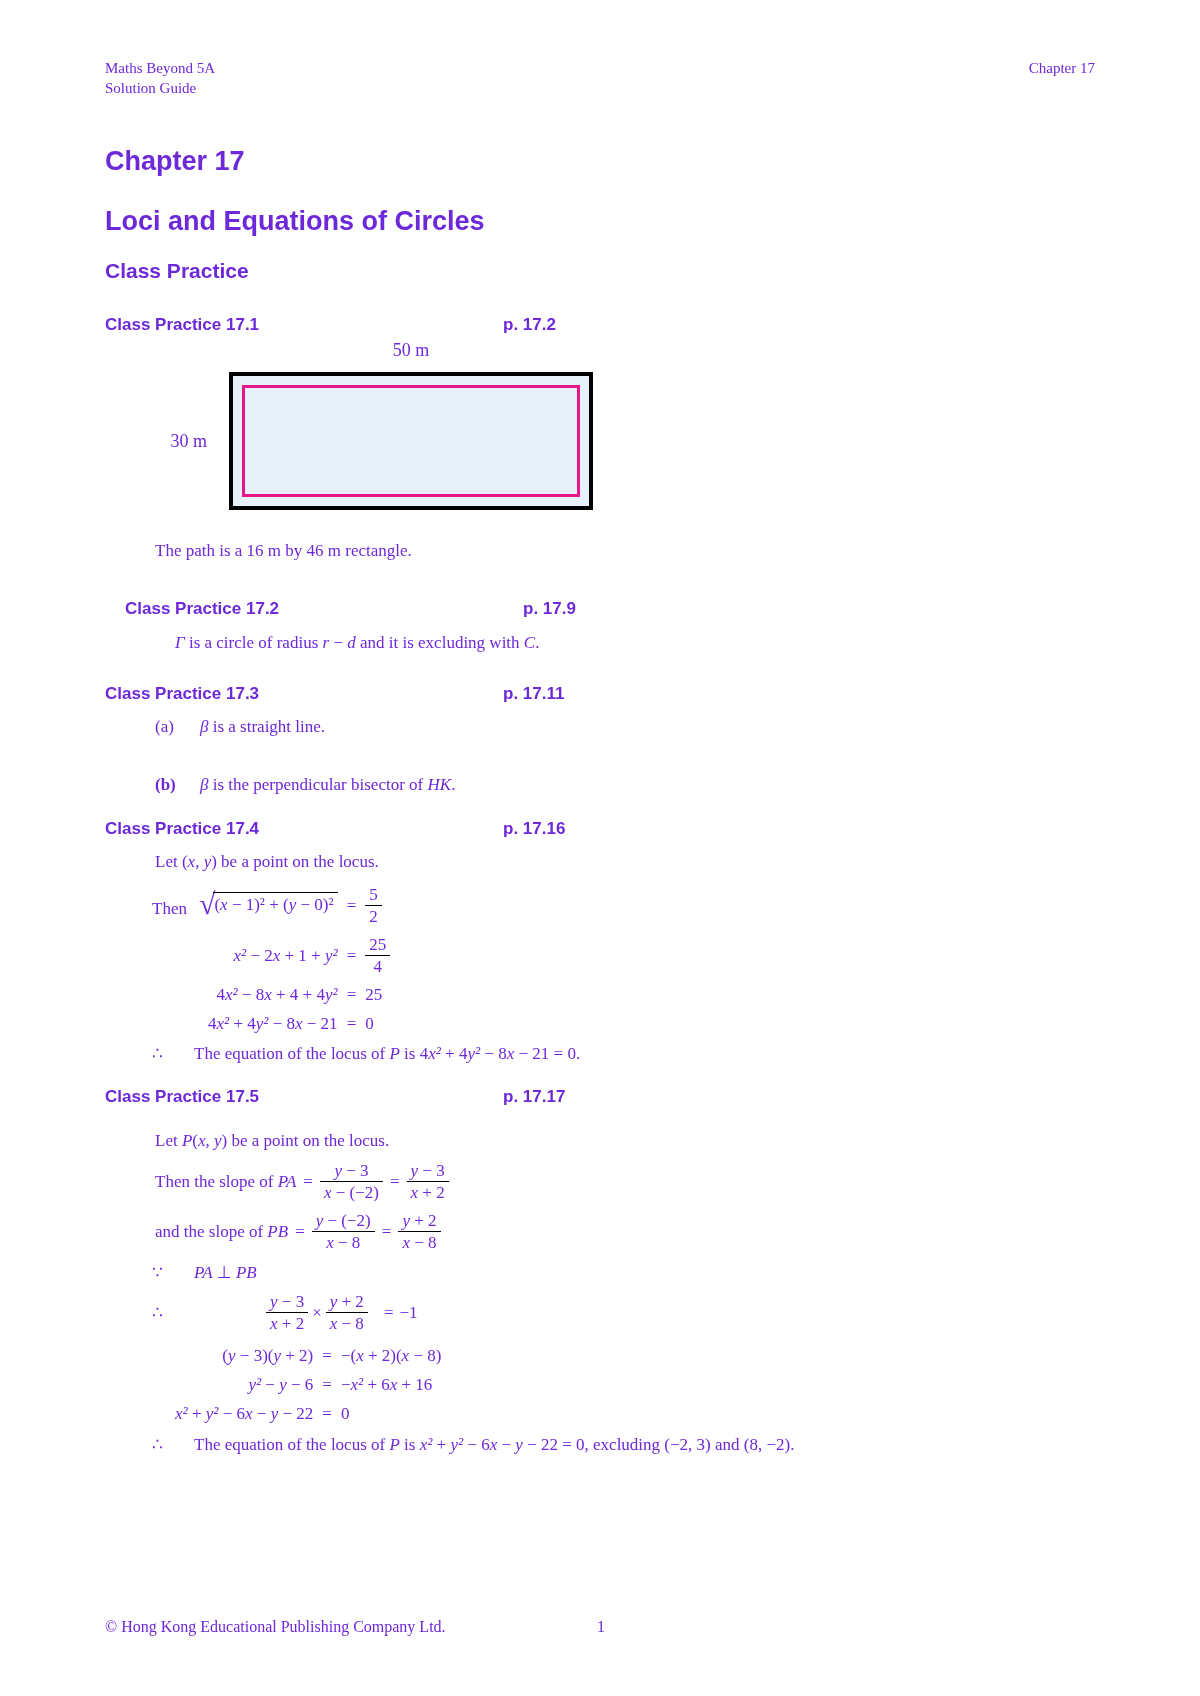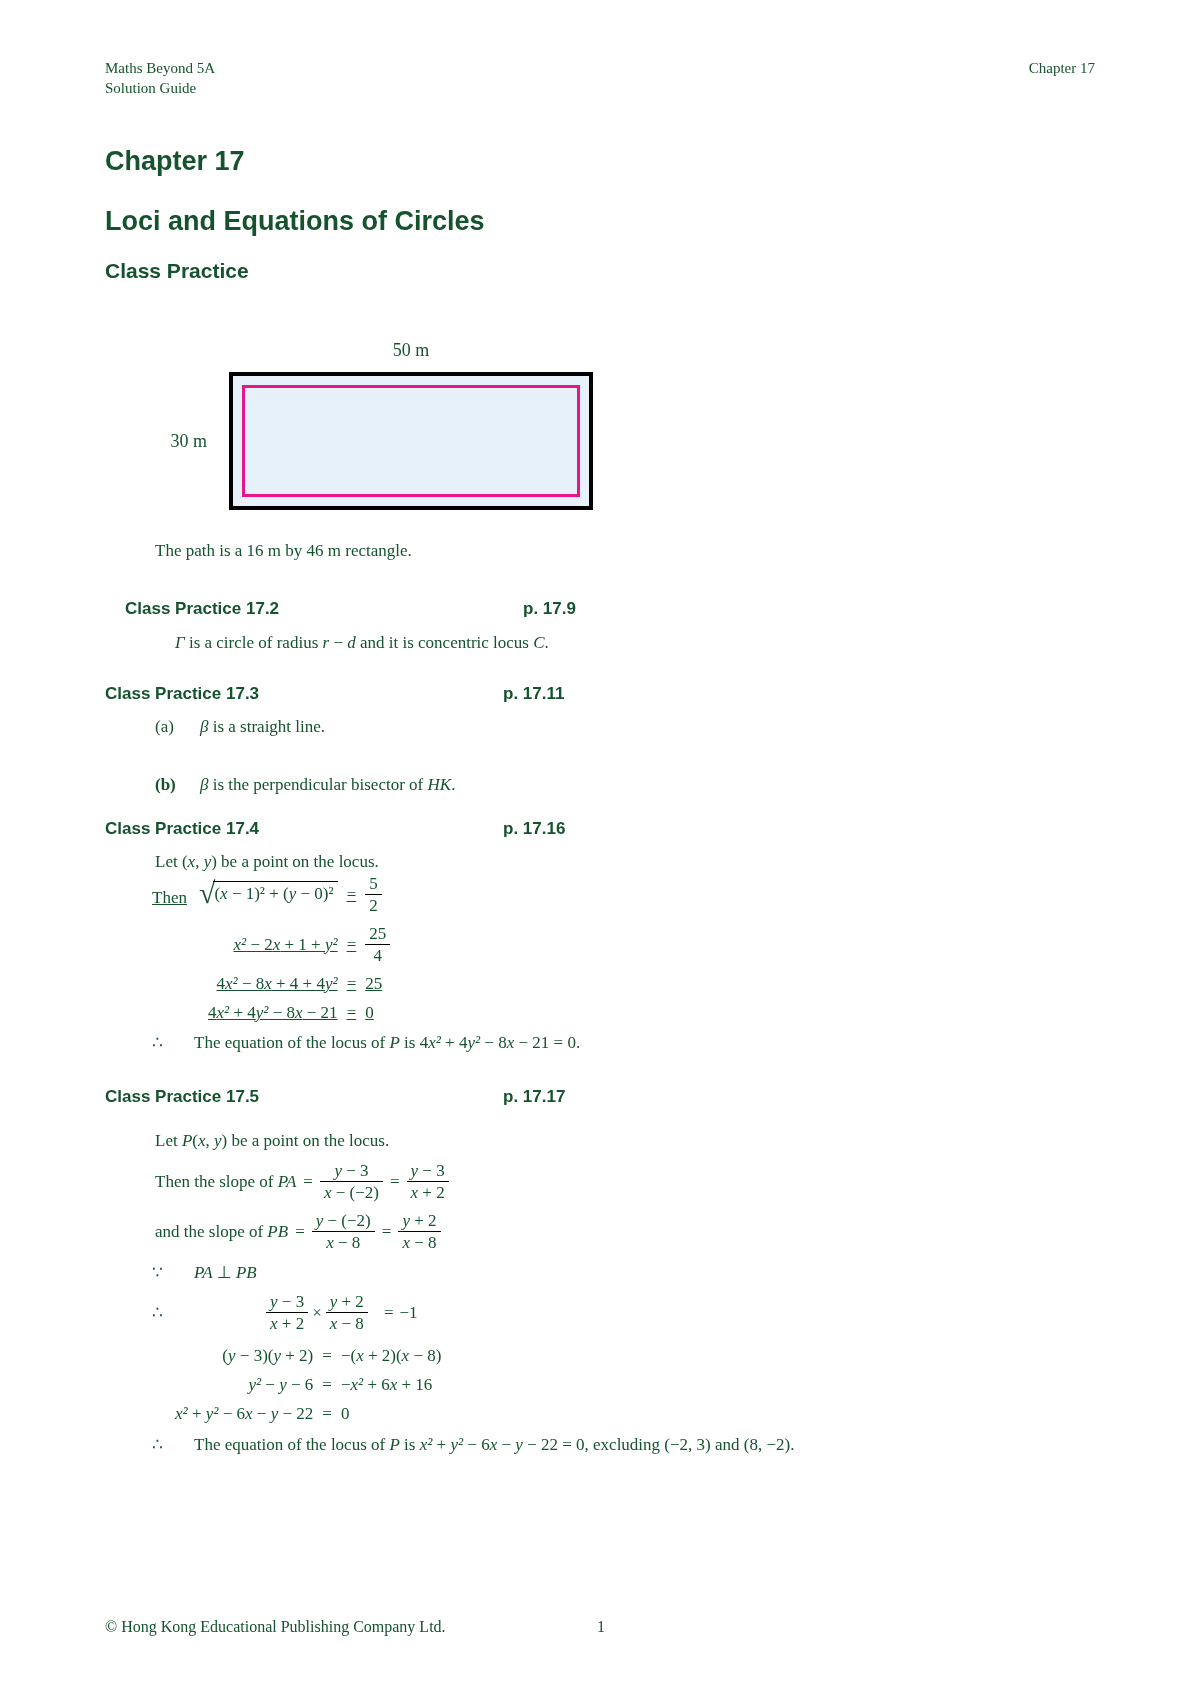--- a/index.html
+++ b/index.html
@@ -1,18 +1,18 @@
 <!DOCTYPE html>
 <html><head>
 <meta charset="utf-8">
 <style>
   html,body { margin:0; padding:0; background:#ffffff; }
   .page {
     position:relative; width:1200px; height:1696px; background:#ffffff;
-    font-family:"Liberation Serif", serif; color:#14532d; overflow:hidden;
+    font-family:"Liberation Serif", serif; color:#6d28d9; overflow:hidden;
   }
   .abs { position:absolute; left:105px; width:990px; }
   .it { font-style:italic; }
 
   
   .pg-header { top:58px; display:flex; justify-content:space-between; font-size:15px; line-height:20px; }
   .pg-footer { top:1618px; font-size:16px; }
   .pg-footer .pagenum { position:absolute; left:492px; top:0; }
 
   
@@ -63,21 +63,21 @@
   
   #cp171-head { top:314px; }
   #cp171-answer { top:540px; }
   #cp172 { top:598px;margin-left:20px; }
   #cp172 .body-line { margin-top:13px; }
   #cp173 { top:683px; }
   #cp173 .item-a { margin-top:12px; }
   #cp173 .item-b { margin-top:36px; }
   #cp174 { top:818px; }
   #cp174 .body-line { margin-top:12px; }
-  #cp174 .eqgrid { margin-top:1px; margin-left:47px;text-decoration:underline; }
+  #cp174 .eqgrid { margin-top:12px; margin-left:47px; }
   #cp174 .symrow { margin-top:9px; }
   #cp175 { top:1086px; }
   #cp175 .body-line { margin-top:23px; }
   #cp175 .sloperow { display:flex; align-items:center; padding-left:50px; margin-top:9px; }
   #cp175 .sloperow .eqs { margin:0 7px; }
   #cp175 .becauserow { margin-top:11px; }
   #cp175 .prodrow { margin-top:9px; }
   #cp175 .eqgrid { margin-top:13px; margin-left:70px; }
   #cp175 .symrow { margin-top:10px; }
 </style>
@@ -91,35 +91,39 @@
       <div>Maths Beyond 5A</div>
       <div>Solution Guide</div>
     </div>
     <div>Chapter 17</div>
   </div>
 
   <div class="abs h-chapter">Chapter 17</div>
   <div class="abs h-subtitle">Loci and Equations of Circles</div>
   <div class="abs h-section">Class Practice</div>
 
+  <div class="abs cph" id="cp171-head">
+    <div class="t">Class Practice 17.1</div>
+    <div>p. 17.2</div>
+  </div>
 
   <div class="fig-toplabel">50 m</div>
   <div class="fig-leftlabel">30 m</div>
   <div class="fig-outer" style="background-color: rgb(230, 241, 249);">
     <div class="fig-inner" style="border-color: rgb(232, 22, 140);"></div>
   </div>
 
   <div class="abs body-line" id="cp171-answer">The path is a 16 m by 46 m rectangle.</div>
 
   <div class="abs" id="cp172">
     <div class="cph">
       <div class="t">Class Practice 17.2</div>
       <div>p. 17.9</div>
     </div>
-    <div class="body-line"><span class="it">Γ</span><span> is a circle of radius </span><span class="it">r</span><span> − </span><span class="it">d</span><span> and it is concentric locus </span><span class="it">C</span><span>.</span></div>
+    <div class="body-line"><span class="it">Γ</span><span> is a circle of radius </span><span class="it">r</span><span> − </span><span class="it">d</span><span> and it is excluding with </span><span class="it">C</span><span>.</span></div>
   </div>
 
   <div class="abs" id="cp173">
     <div class="cph">
       <div class="t">Class Practice 17.3</div>
       <div>p. 17.11</div>
     </div>
     <div class="item-row item-a">
       <div class="ilabel">(a)</div>
       <div><span class="it">β</span><span> is a straight line.</span></div>

